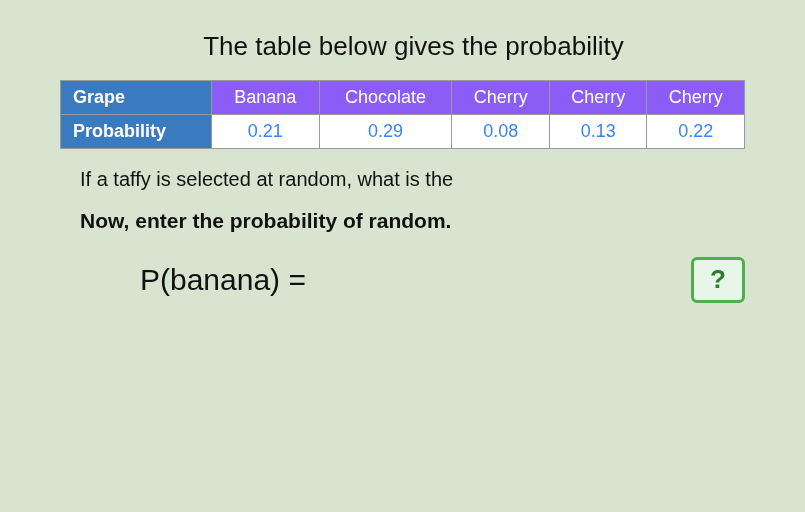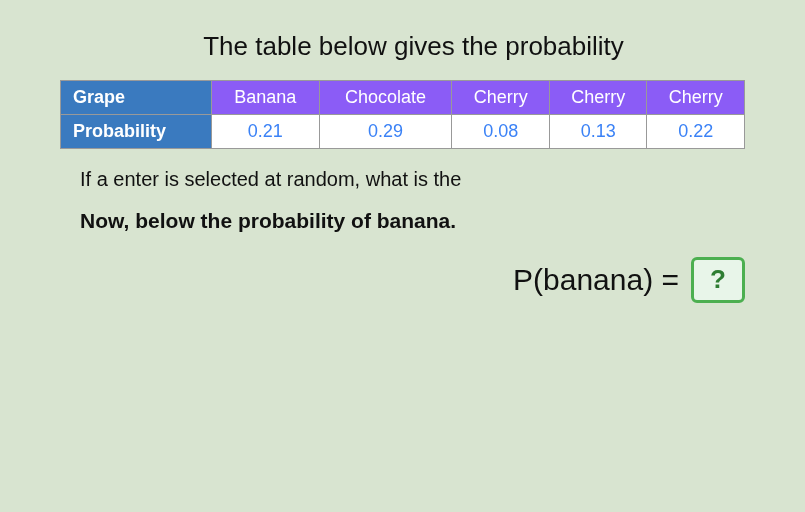--- a/index.html
+++ b/index.html
@@ -89,21 +89,21 @@
       font-weight: bold;
       text-align: left;
       color: #111;
       width: 100%;
       padding-left: 20px;
     }
 
     .equation-row {
       display: flex;
       align-items: center;
-      justify-content: flex-end;
+      justify-content: space-between;
       gap: 12px;
       padding-left: 80px;
       width: 100%;
       margin-top: 8px;
     }
 
     .equation-text {
       font-size: 30px;
       color: #111;
     }
@@ -150,24 +150,24 @@
           <td>0.29</td>
           <td>0.08</td>
           <td>0.13</td>
           <td>0.22</td>
         </tr>
       </tbody>
     </table>
   </div>
 
   <div class="question-text">
-    <span>If a enter is selected at random, what is the</span><br>
+    <span>If a taffy is selected at random, what is the</span><br>
   </div>
 
-  <div class="bold-text">Now, below the probability of banana.</div>
+  <div class="bold-text">Now, enter the probability of random.</div>
 
   <div class="equation-row">
     <span class="equation-text">P(banana) =</span>
     <div class="answer-box">
       <span>?</span>
     </div>
   </div>
 
 </div>
 

